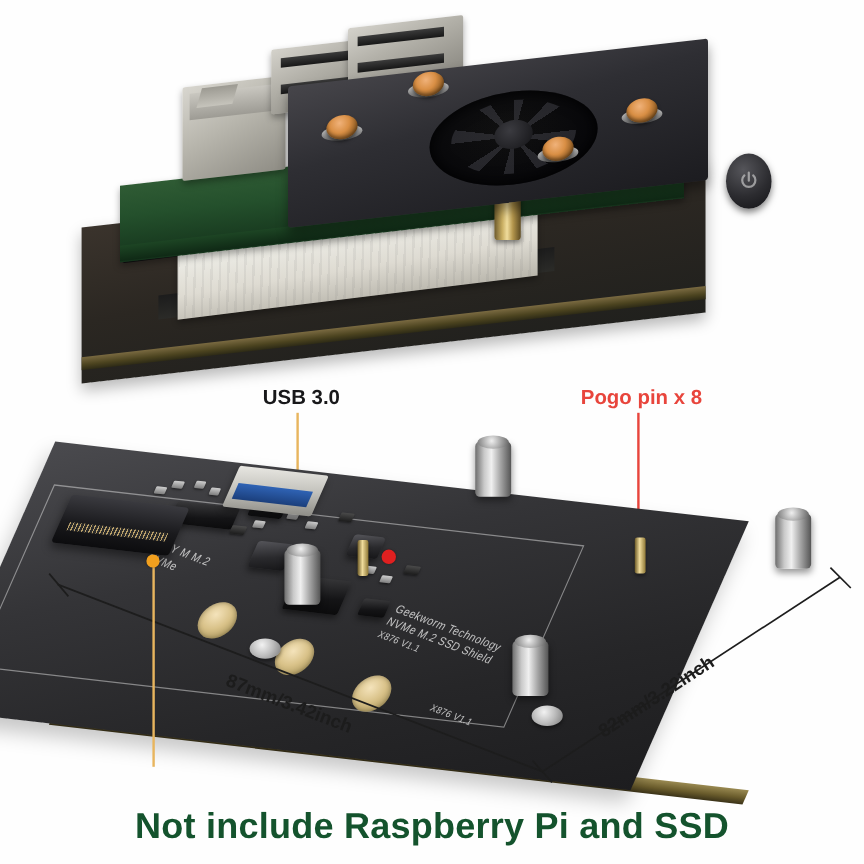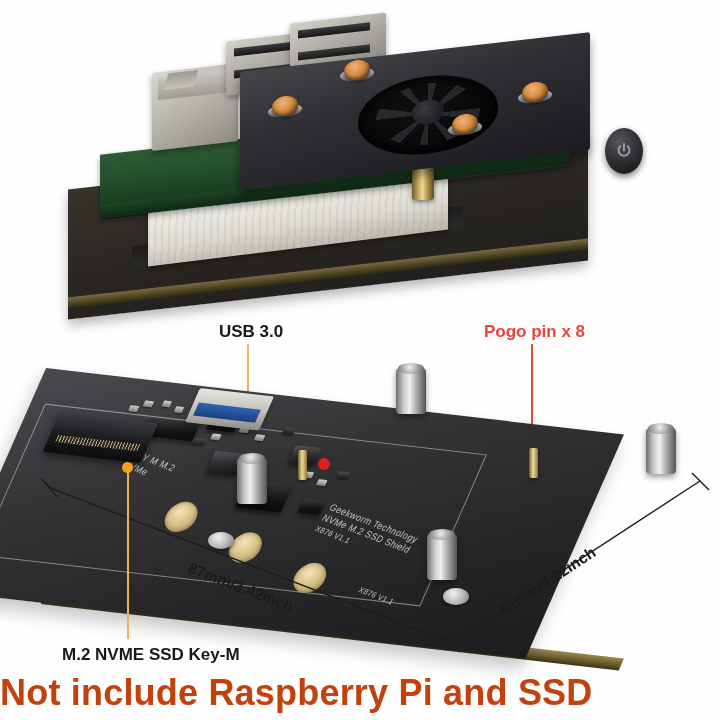--- a/index.html
+++ b/index.html
@@ -256,22 +256,22 @@
     background:#f2a01e;box-shadow:0 0 2px rgba(0,0,0,.4);
   }
   .dot-red{
     position:absolute;width:12px;height:12px;border-radius:50%;
     background:#e02020;box-shadow:0 0 2px rgba(0,0,0,.4);
   }
   .line-orange{position:absolute;width:2px;background:#e8b55e;}
   .line-red{position:absolute;width:2px;background:#e8453c;}
 
   #caption{
-    position:absolute;left:0;top:672px;width:720px;text-align:left;
-    font-size:36px;font-weight:700;color:#c2410c;letter-spacing:.2px;
+    position:absolute;left:0;top:672px;width:720px;text-align:center;
+    font-size:30px;font-weight:700;color:#14532d;letter-spacing:.2px;
     font-family:"Liberation Sans",sans-serif;
   }
 </style>
 </head>
 <body>
 
 <div id="stage">
 
   <div id="top-assembly">
 
@@ -443,17 +443,16 @@
 
     <line x1="452" y1="643" x2="700" y2="481" stroke="#1d1d1d" stroke-width="1.4"></line>
     <line x1="692" y1="473" x2="709" y2="490" stroke="#1d1d1d" stroke-width="1.4"></line>
   </svg>
 
   <div class="dimtxt" style="left:192px;top:559px;transform:rotate(21deg);transform-origin:left top;">87mm/3.42inch</div>
   <div class="dimtxt" style="left:496px;top:604px;transform:rotate(-33deg);transform-origin:left top;">82mm/3.22inch</div>
 
   <div class="line-orange" style="left:127px;top:467px;height:172px;"></div>
   <div class="dot-orange" style="left:122px;top:462px;"></div>
-  <div class="callout black" style="left:62px;top:645px;">M.2 NVME SSD Key-M</div>
 
   <div id="caption">Not include Raspberry Pi and SSD</div>
 
 </div>
 
 </body></html>

